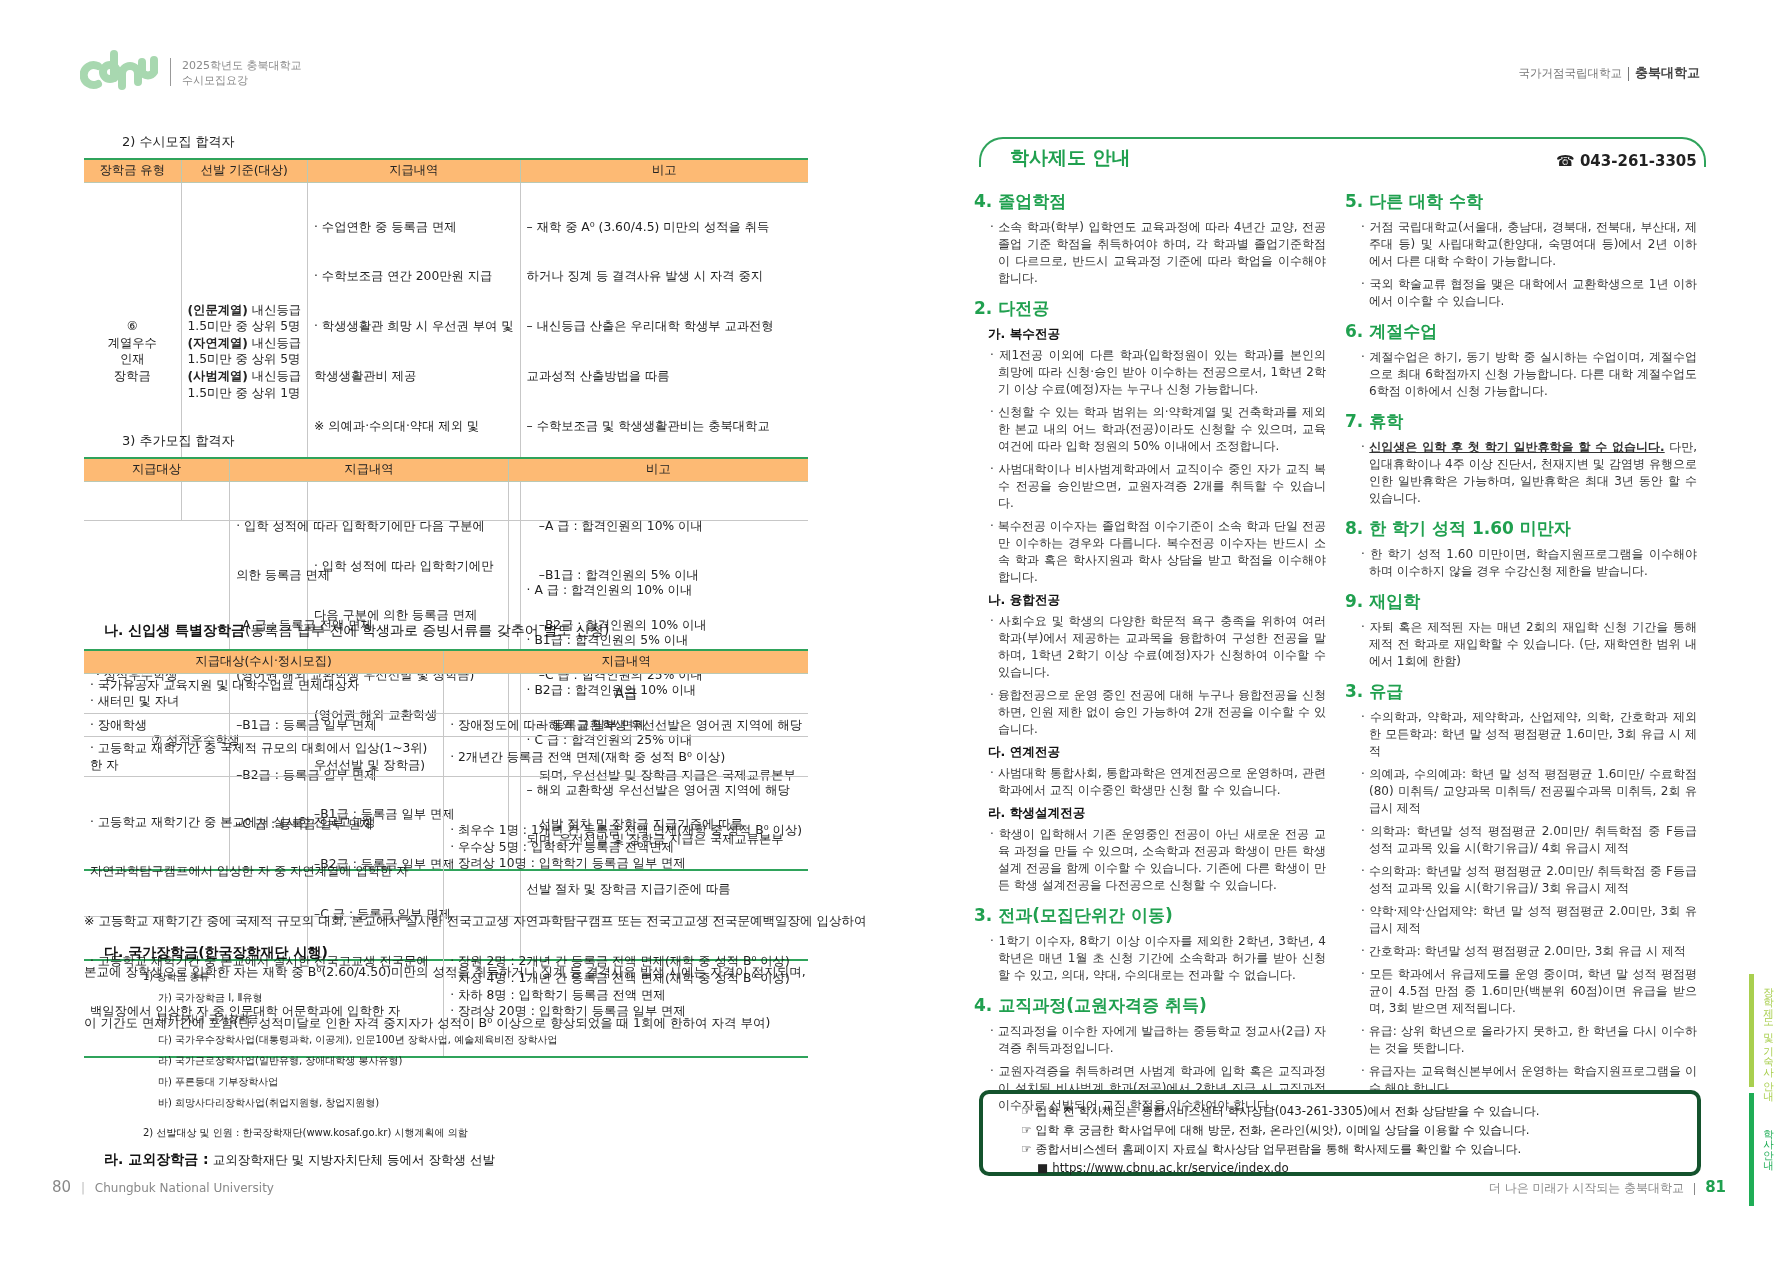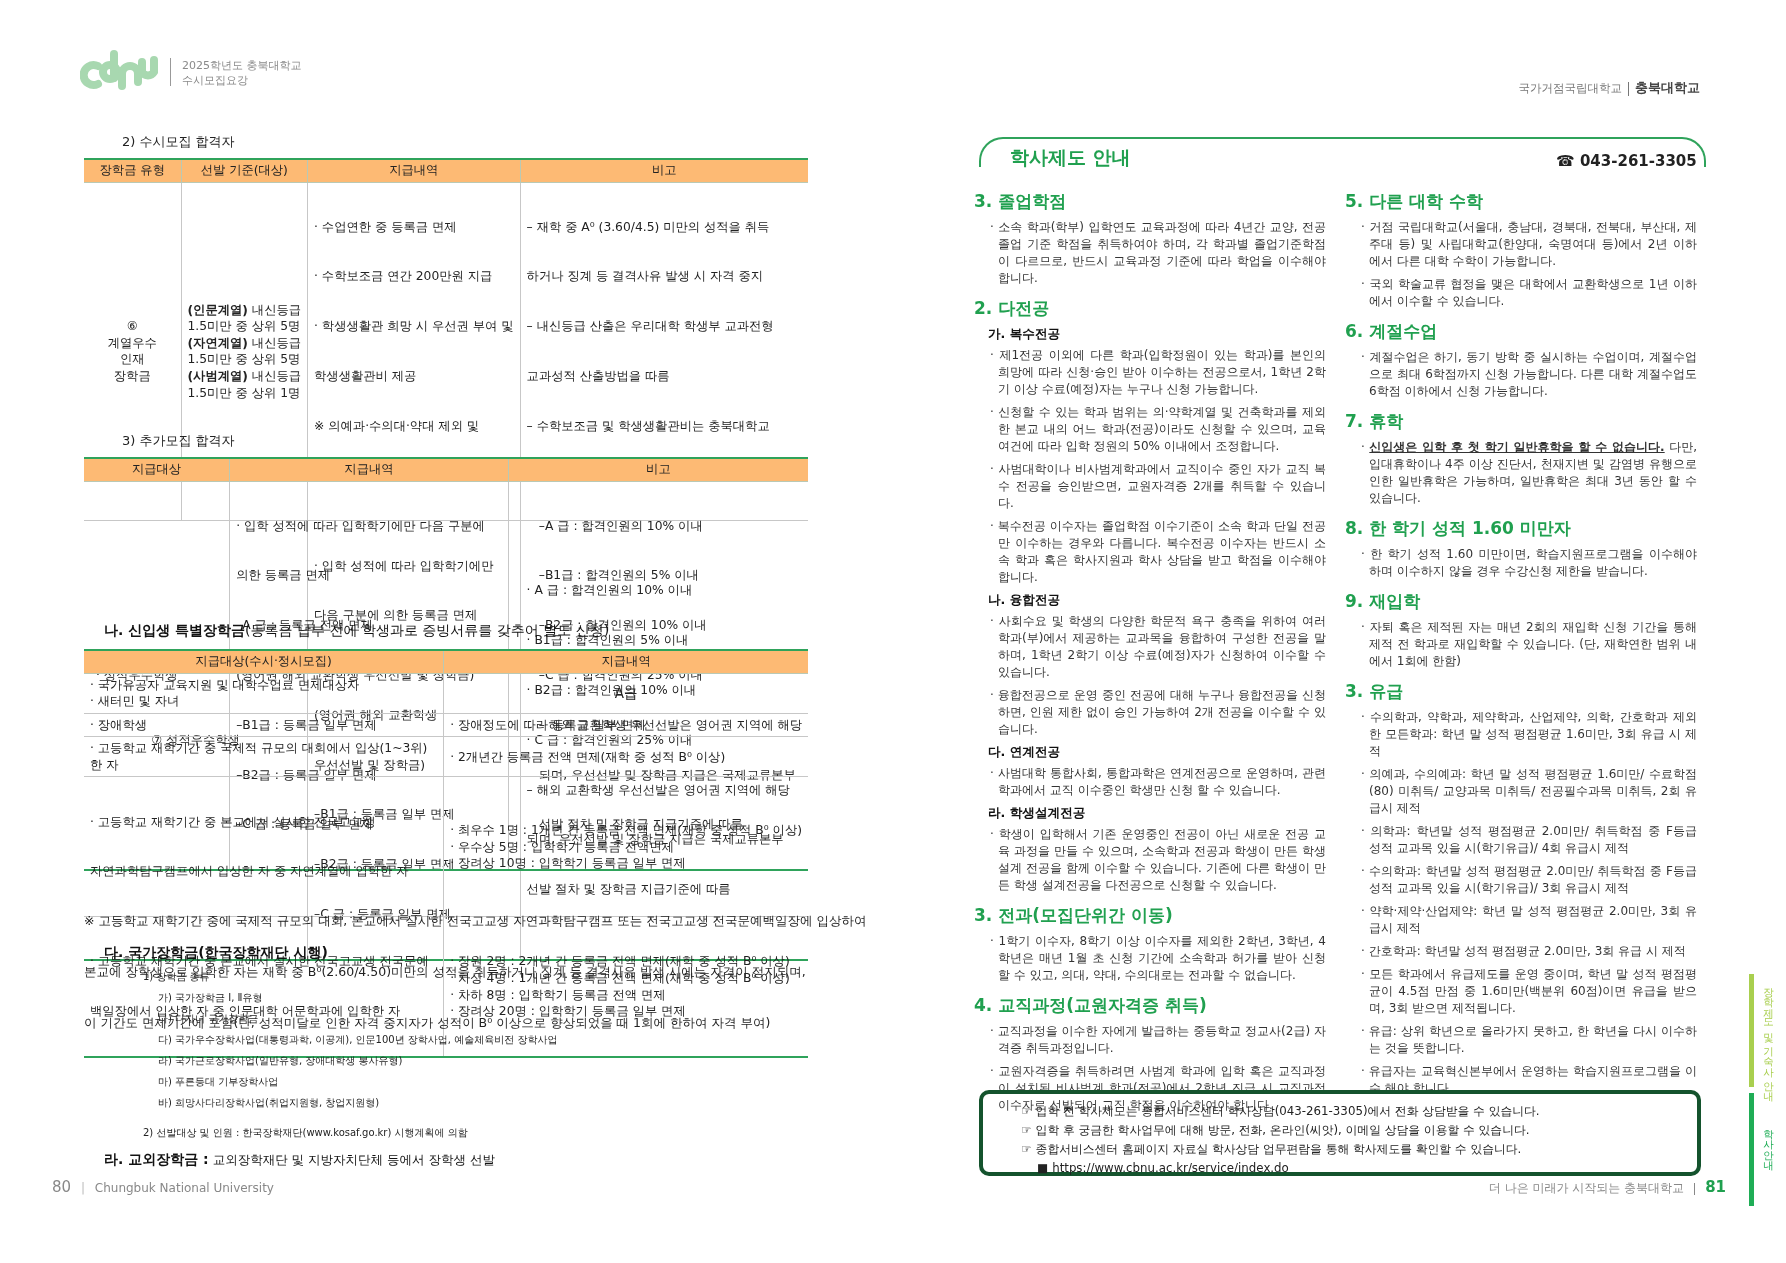--- a/index.html
+++ b/index.html
@@ -24,21 +24,21 @@
 
   .sec-head { font-size: 14px; font-weight: bold; color: #111; }
   .sec-head .norm { font-weight: normal; }
   .note { font-size: 12.5px; line-height: 17px; color: #222; }
   .list-line { font-size: 10px; line-height: 21px; color: #222; }
 
   .footer-left { left: 52px; top: 1178px; font-size: 12px; color: #888; }
   .footer-left .pn { font-size: 15px; color: #888; margin-right: 6px; }
 
   
-  .hdr-right { right: 86px; top: 79px; font-size: 11.5px; color: #777; text-align: center; }
+  .hdr-right { right: 86px; top: 64px; font-size: 11.5px; color: #777; text-align: center; }
   .hdr-right .sep { display: inline-block; width: 1px; height: 14px; background: #777; margin: 0 6px; vertical-align: middle; }
   .hdr-right .bold { font-weight: bold; color: #444; font-size: 13px; }
 
   .title-frame { left: 979px; top: 137px; width: 727px; height: 40px; border: 2px solid #2fa35b; border-bottom: none; border-radius: 24px 24px 0 0; }
   .title-frame::after { content: ""; position: absolute; left: -2px; right: -2px; bottom: 0; height: 10px; background: #fff; }
   .title { left: 1010px; top: 145px; font-size: 19px; font-weight: bold; color: #20a04f; }
   .phone { left: 1556px; top: 152px; font-size: 15px; color: #222; font-weight: bold; }
 
   .col { width: 352px; }
   .h2 { font-size: 17px; color: #20a04f; margin-top: 10px; margin-bottom: 6px; font-weight: bold; }
@@ -290,21 +290,21 @@
 </div>
 
 <div class="abs title-frame"></div>
 <div class="abs title">학사제도 안내</div>
 <div class="abs phone">
   <span>☎</span>
   <span>043-261-3305</span>
 </div>
 
 <div class="abs col" style="left:974px; top:180px;">
-  <div class="h2">3. 졸업학점</div>
+  <div class="h2">4. 졸업학점</div>
   <div class="bul">· 소속 학과(학부) 입학연도 교육과정에 따라 4년간 교양, 전공 졸업 기준 학점을 취득하여야 하며, 각 학과별 졸업기준학점이 다르므로, 반드시 교육과정 기준에 따라 학업을 이수해야 합니다.</div>
 
   <div class="h2">2. 다전공</div>
   <div class="h3">가. 복수전공</div>
   <div class="bul">· 제1전공 이외에 다른 학과(입학정원이 있는 학과)를 본인의 희망에 따라 신청·승인 받아 이수하는 전공으로서, 1학년 2학기 이상 수료(예정)자는 누구나 신청 가능합니다.</div>
   <div class="bul">· 신청할 수 있는 학과 범위는 의·약학계열 및 건축학과를 제외한 본교 내의 어느 학과(전공)이라도 신청할 수 있으며, 교육 여건에 따라 입학 정원의 50% 이내에서 조정합니다.</div>
   <div class="bul">· 사범대학이나 비사범계학과에서 교직이수 중인 자가 교직 복수 전공을 승인받으면, 교원자격증 2개를 취득할 수 있습니다.</div>
   <div class="bul">· 복수전공 이수자는 졸업학점 이수기준이 소속 학과 단일 전공만 이수하는 경우와 다릅니다. 복수전공 이수자는 반드시 소속 학과 혹은 학사지원과 학사 상담을 받고 학점을 이수해야 합니다.</div>
   <div class="h3">나. 융합전공</div>
   <div class="bul">· 사회수요 및 학생의 다양한 학문적 욕구 충족을 위하여 여러 학과(부)에서 제공하는 교과목을 융합하여 구성한 전공을 말하며, 1학년 2학기 이상 수료(예정)자가 신청하여 이수할 수 있습니다.</div>

